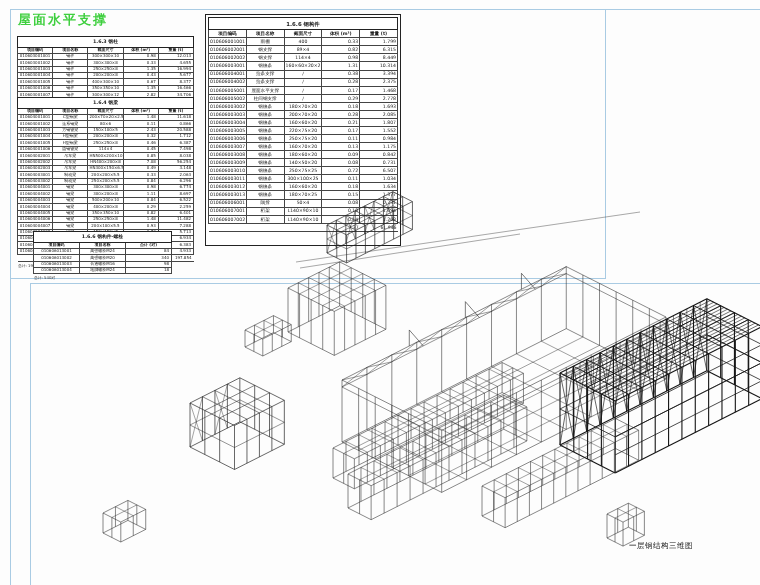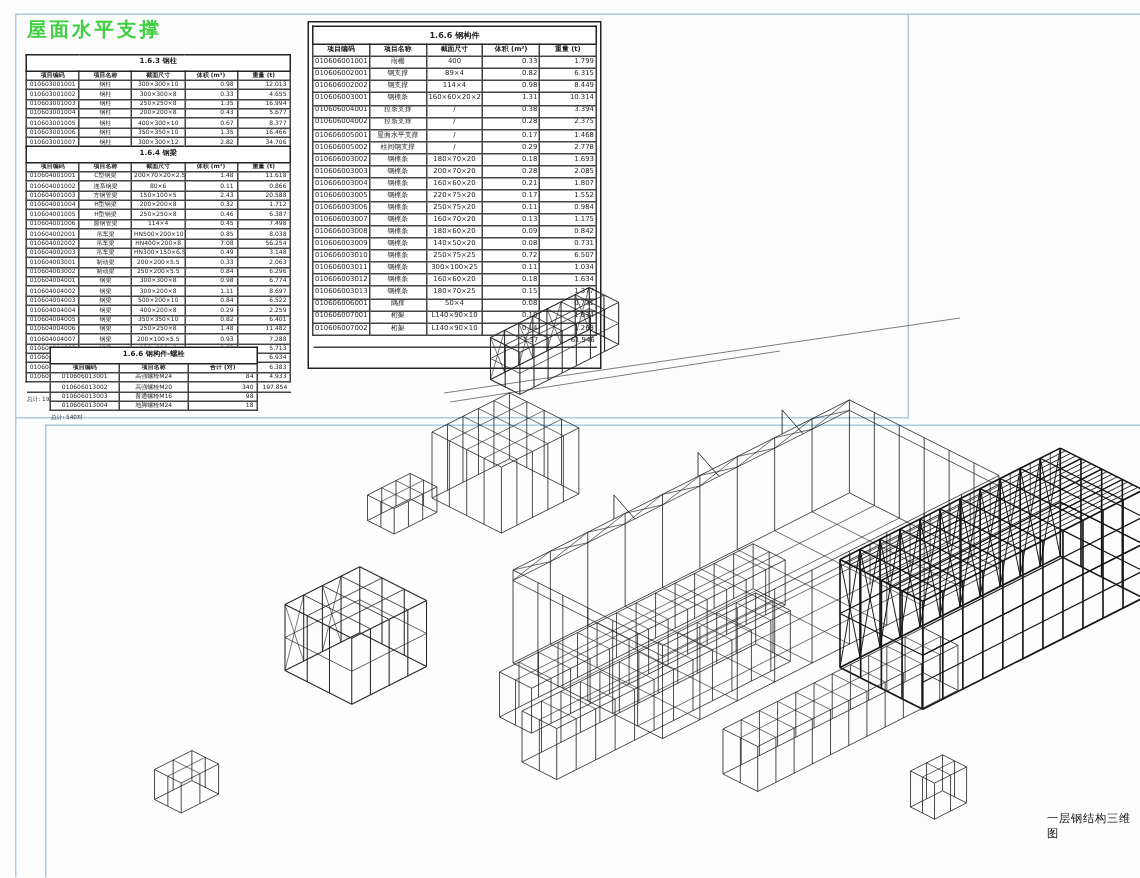--- a/index.html
+++ b/index.html
@@ -38,21 +38,21 @@
 
   
   #members-box{
     position:absolute;left:205px;top:14px;width:196px;height:232px;
     background:#fff;border:0.8px solid #222;box-sizing:border-box;padding:2px;
   }
   #members-box .tbl td{font-size:4.6px;padding:0.9px 1px;}
   #members-box .tbl .title-cell{font-size:5.4px;padding:2.5px 0;}
 
   #drawing-caption{
-    position:absolute;left:698px;top:541px;
+    position:absolute;left:629px;top:541px;
     font-size:7.5px;color:#111;letter-spacing:0.5px;
   }
   #iso-svg{position:absolute;left:0;top:0;}
 </style>
 </head>
 <body>
 
 <div class="frame" id="outer-top"></div>
 <div class="frame" id="outer-left"></div>
 <div class="frame" id="panel1"></div>

